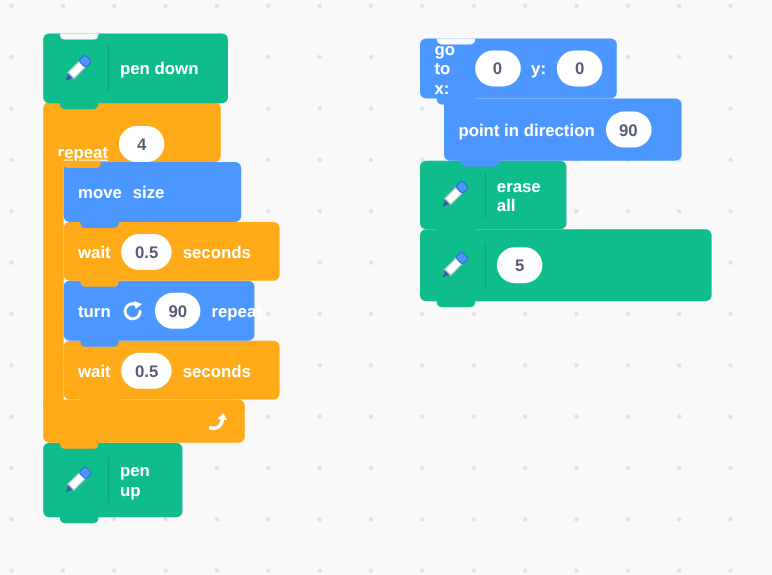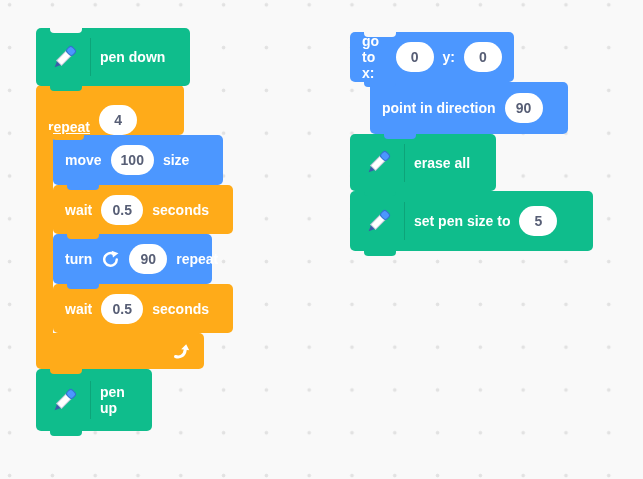--- a/index.html
+++ b/index.html
@@ -90,23 +90,22 @@
   <div class="repeat-bar-bottom control">
     <span class="icon">
       <svg width="19" height="19" viewBox="0 0 19 19">
         <path d="M3.5 14.5 C 7.5 16, 12.5 14, 13.2 8" fill="none" stroke="#fff" stroke-width="3" stroke-linecap="round"></path>
         <polygon points="9.2,7.2 14.2,2.2 17.2,8.2" fill="#fff"></polygon>
       </svg>
     </span>
   </div>
 </div>
 
-<div class="block motion bump" style="left:53px;top:135px;width:170px;height:50px;z-index:7;">
+<div class="block motion bump" style="left:53px;top:135px;width:148px;height:50px;z-index:7;">
   <span>move</span>
-  <span class="oval">100</span>
   <span>size</span>
 </div>
 
 <div class="block control bump" style="left:53px;top:185px;width:180px;height:49px;z-index:6;">
   <span>wait</span>
   <span class="oval">0.5</span>
   <span>seconds</span>
 </div>
 
 <div class="block motion bump" style="left:53px;top:234px;width:159px;height:50px;z-index:5;">
@@ -146,21 +145,21 @@
   <span class="oval small">0</span>
   <span>y:</span>
   <span class="oval small">0</span>
 </div>
 
 <div class="block motion bump" style="left:350px;top:82px;width:198px;height:52px;z-index:8;margin-left:20px;">
   <span>point in direction</span>
   <span class="oval small">90</span>
 </div>
 
-<div class="block pen bump" style="left:350px;top:134px;width:146px;height:57px;z-index:7;">
+<div class="block pen bump" style="left:350px;top:134px;width:122px;height:57px;z-index:7;justify-content:space-between;">
   <span class="icon pen-icon-slot">
   <svg width="33" height="33" viewBox="0 0 32 32">
     <g transform="rotate(45 16 16)">
       <polygon points="16,29.5 13.1,23 18.9,23" fill="#3b5ba9"></polygon>
       <rect x="12.6" y="10" width="6.8" height="13.4" fill="#ffffff" stroke="#b9c3d6" stroke-width="1"></rect>
       <rect x="12.0" y="3.4" width="8" height="7.2" rx="2.6" fill="#4C97FF" stroke="#3373CC" stroke-width="1"></rect>
     </g>
   </svg>
 </span>
   <span class="divider"></span>
@@ -171,15 +170,14 @@
   <span class="icon pen-icon-slot">
   <svg width="33" height="33" viewBox="0 0 32 32">
     <g transform="rotate(45 16 16)">
       <polygon points="16,29.5 13.1,23 18.9,23" fill="#3b5ba9"></polygon>
       <rect x="12.6" y="10" width="6.8" height="13.4" fill="#ffffff" stroke="#b9c3d6" stroke-width="1"></rect>
       <rect x="12.0" y="3.4" width="8" height="7.2" rx="2.6" fill="#4C97FF" stroke="#3373CC" stroke-width="1"></rect>
     </g>
   </svg>
 </span>
   <span class="divider"></span>
-  <span>set pen size to</span>
   <span class="oval small">5</span>
 </div>
 
 </body></html>

